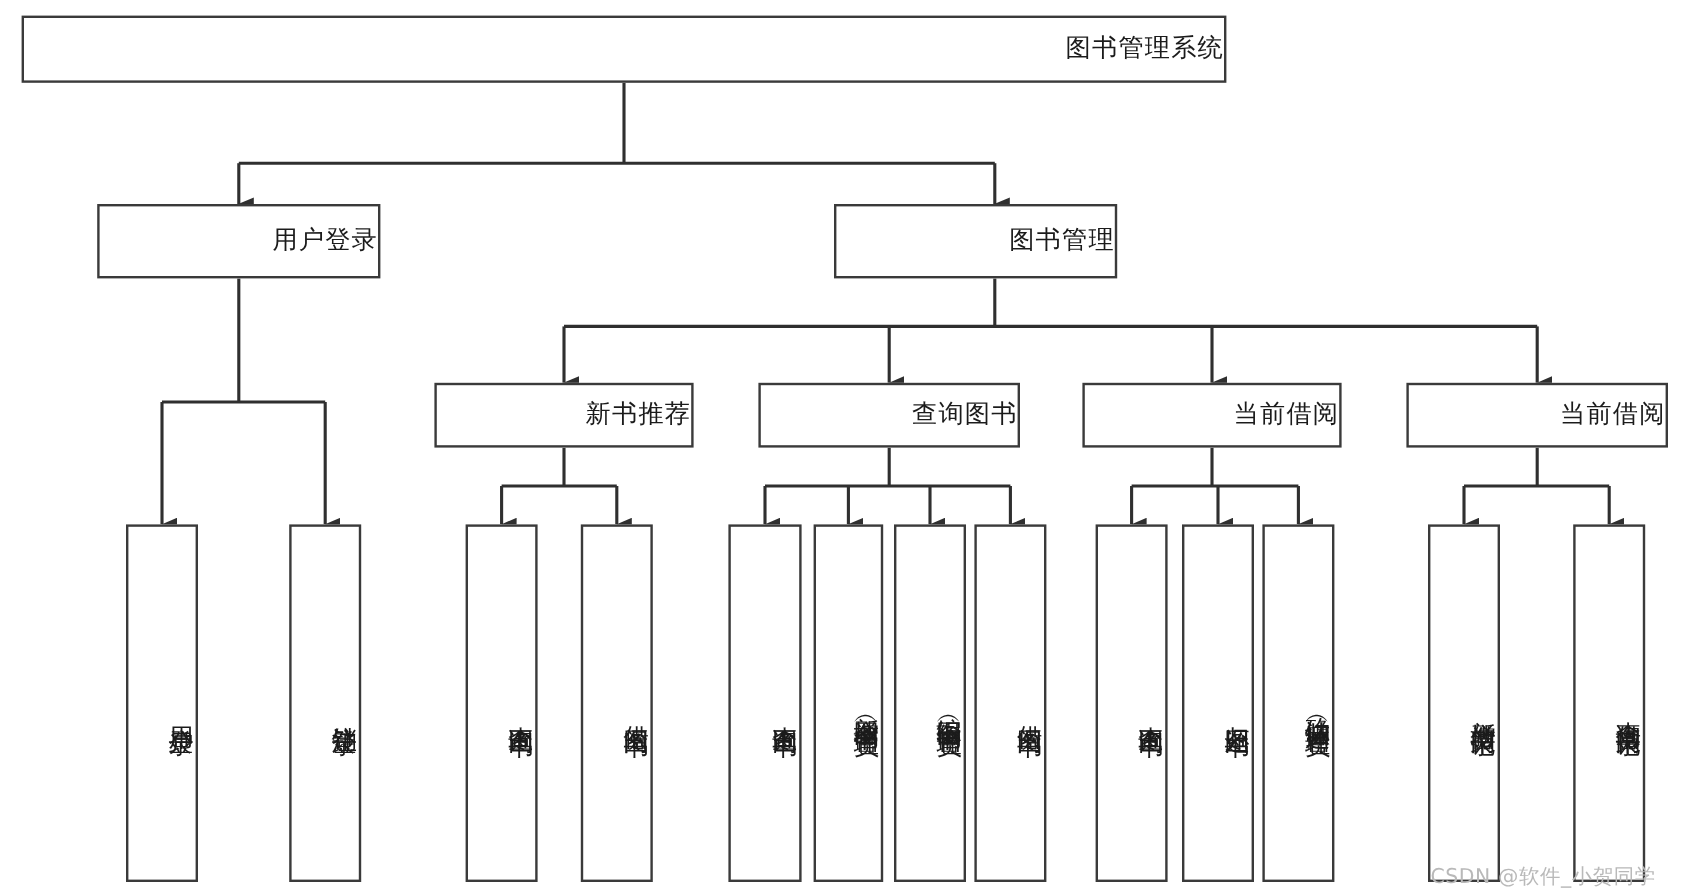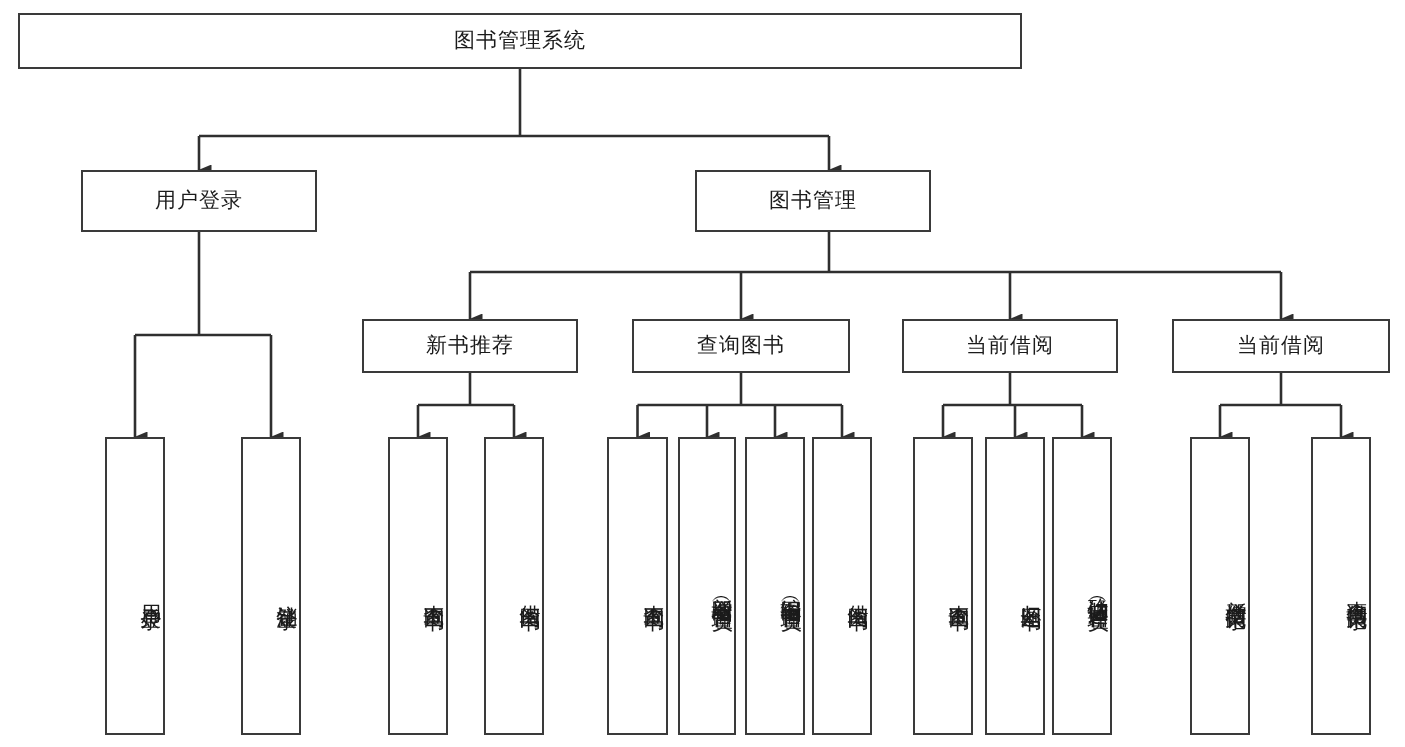--- a/index.html
+++ b/index.html
@@ -26,21 +26,21 @@
     height: 747px;
     pointer-events: none;
   }
   .node {
     position: absolute;
     box-sizing: border-box;
     background: #ffffff;
     border: 2px solid #3a3a3a;
     display: flex;
     align-items: center;
-    justify-content: center;
+    justify-content: flex-end;
     color: #1b1b1b;
   }
   .node.h-node {
     font-size: 21px;
     line-height: 1.2;
     letter-spacing: 1px;
     white-space: nowrap;
   }
   .node.v-node {
     writing-mode: vertical-rl;
@@ -172,14 +172,15 @@
         <span class="node-label">确认归还（管理员）</span>
       </div>
       <div class="node v-node tall-text" style="left: 1190px; top: 437px; width: 60px; height: 298px;">
         <span class="node-label">新增借阅记录</span>
       </div>
       <div class="node v-node tall-text" style="left: 1311px; top: 437px; width: 60px; height: 298px;">
         <span class="node-label">查询借阅记录</span>
       </div>
     </div>
 
+  <div class="watermark" style="left: 1192px; top: 719px;">CSDN @软件_小贺同学</div>
 
 </div>
 
 </body></html>

